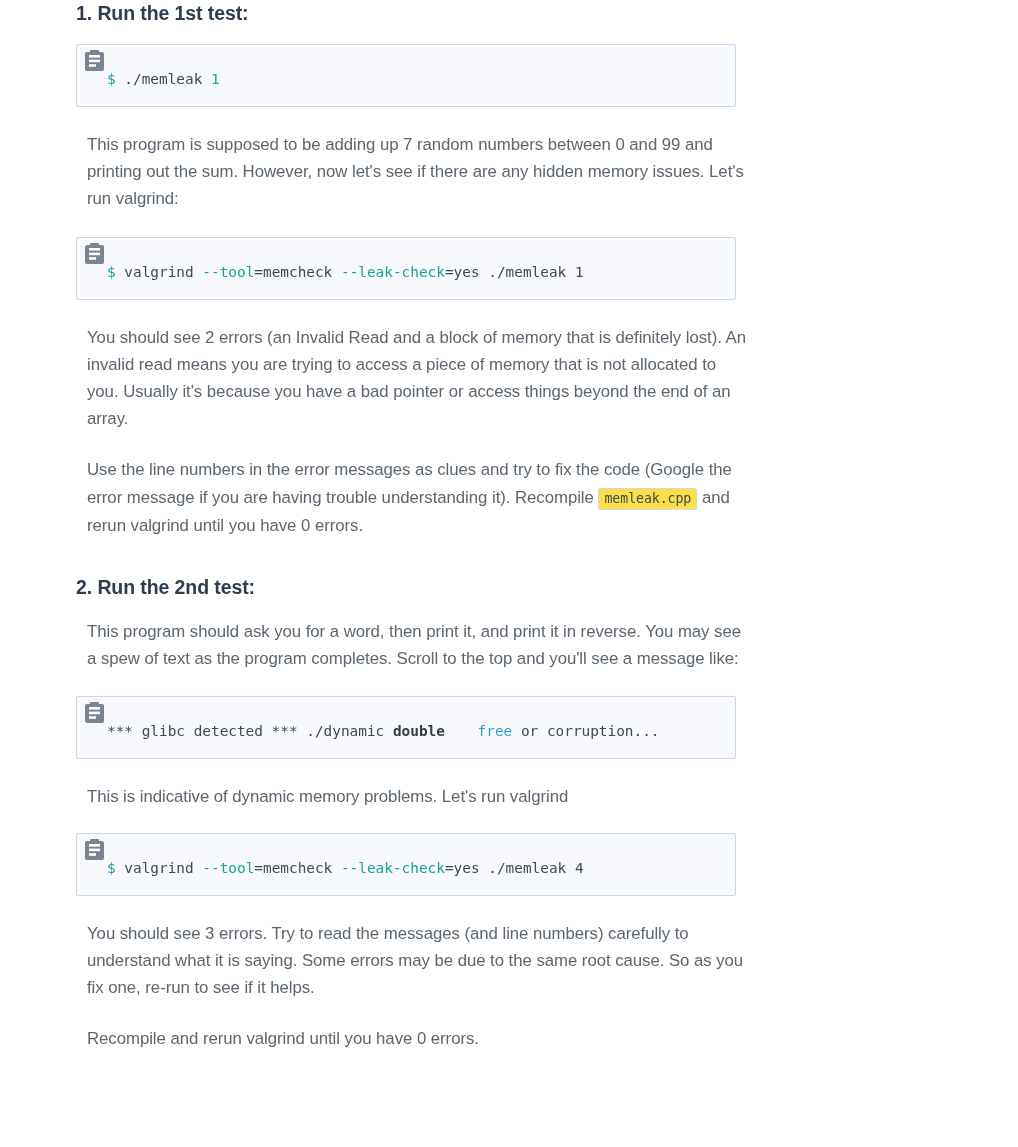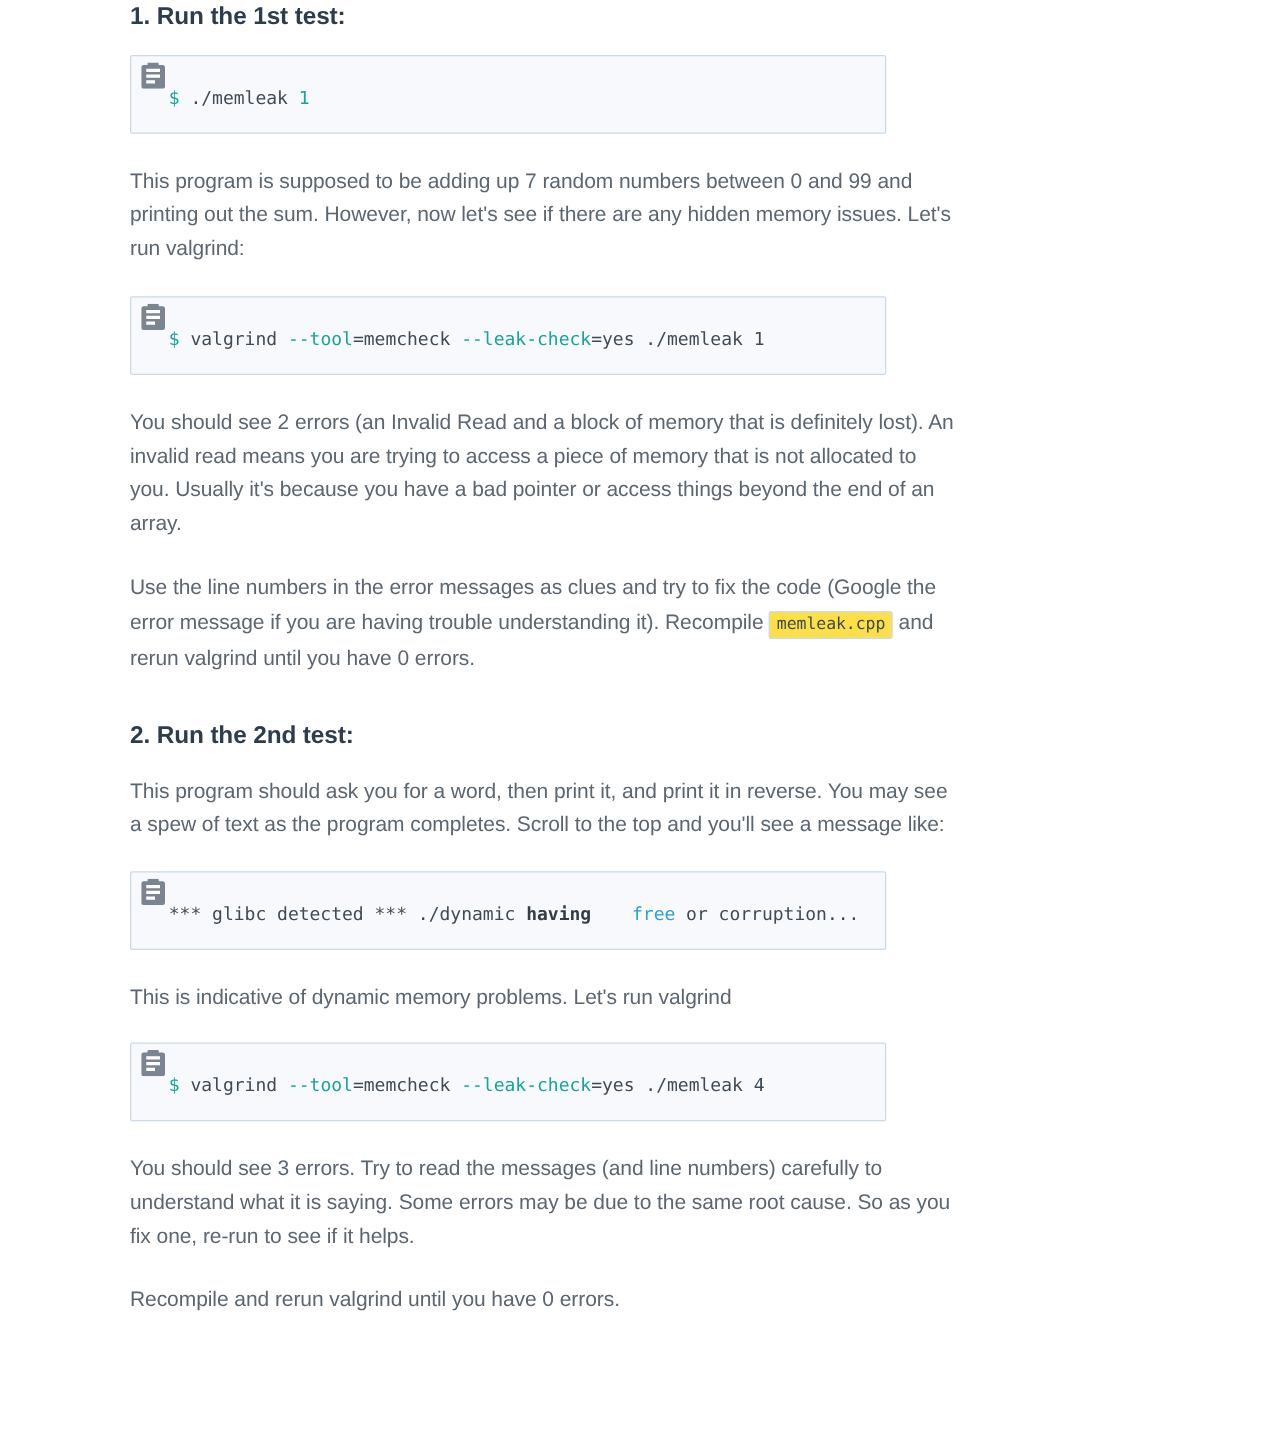--- a/index.html
+++ b/index.html
@@ -10,54 +10,54 @@
   body {
     width: 1018px;
     height: 1147px;
     font-family: "Liberation Sans", sans-serif;
     overflow: hidden;
   }
   .page {
     position: relative;
     width: 1018px;
     box-sizing: border-box;
-    padding: 0 178px 0 104px;
+    padding: 0 178px 0 76px;
   }
   h3.section-heading {
     font-family: "Liberation Sans", sans-serif;
     font-size: 19.5px;
     font-weight: bold;
     color: #2e3d4d;
     margin: 0 0 18px 0;
     line-height: 26px;
     letter-spacing: -0.1px;
   }
   h3.section-heading.second {
     margin-top: 35px;
   }
   p.body-text {
     font-size: 16.8px;
     color: #5b6670;
     line-height: 27.2px;
-    margin: 0 0 24px 0;
+    margin: 0 0 24px 11px;
     max-width: 662px;
     letter-spacing: -0.05px;
   }
   p.body-text.tight {
     margin-bottom: 22px;
   }
   .code-block {
     position: relative;
     box-sizing: border-box;
     background: #f7f9fc;
     border: 1px solid #ccd9ea;
     border-radius: 2px;
     margin: 0 0 24px 0;
     padding: 24px 14px 17px 14px;
-    width: 605px;
+    width: 660px;
     min-height: 48px;
   }
   .code-block .clip-icon {
     position: absolute;
     top: 5px;
     left: 8px;
     width: 19px;
     height: 21px;
     display: block;
   }
@@ -134,21 +134,21 @@
   <div class="code-block">
     <span class="clip-icon">
       <svg width="19" height="21" viewBox="0 0 19 21" xmlns="http://www.w3.org/2000/svg">
         <rect x="0" y="2" width="19" height="19" rx="2" fill="#7b8591"></rect>
         <rect x="5" y="0" width="9" height="4" rx="1" fill="#7b8591"></rect>
         <rect x="4" y="5" width="11" height="2.6" fill="#ffffff"></rect>
         <rect x="4" y="9.6" width="11" height="2.6" fill="#ffffff"></rect>
         <rect x="4" y="14.2" width="7" height="2.6" fill="#ffffff"></rect>
       </svg>
     </span>
-    <pre><span class="tok-plain">*** glibc detected *** ./dynamic </span><span class="tok-bold">having</span><span class="tok-plain"> </span><span class="tok-blue">free</span><span class="tok-plain"> or corruption...</span></pre>
+    <pre><span class="tok-plain">*** glibc detected *** ./dynamic </span><span class="tok-bold">double</span><span class="tok-plain"> </span><span class="tok-blue">free</span><span class="tok-plain"> or corruption...</span></pre>
   </div>
 
   <p class="body-text tight">This is indicative of dynamic memory problems. Let's run valgrind</p>
 
   <div class="code-block">
     <span class="clip-icon">
       <svg width="19" height="21" viewBox="0 0 19 21" xmlns="http://www.w3.org/2000/svg">
         <rect x="0" y="2" width="19" height="19" rx="2" fill="#7b8591"></rect>
         <rect x="5" y="0" width="9" height="4" rx="1" fill="#7b8591"></rect>
         <rect x="4" y="5" width="11" height="2.6" fill="#ffffff"></rect>

